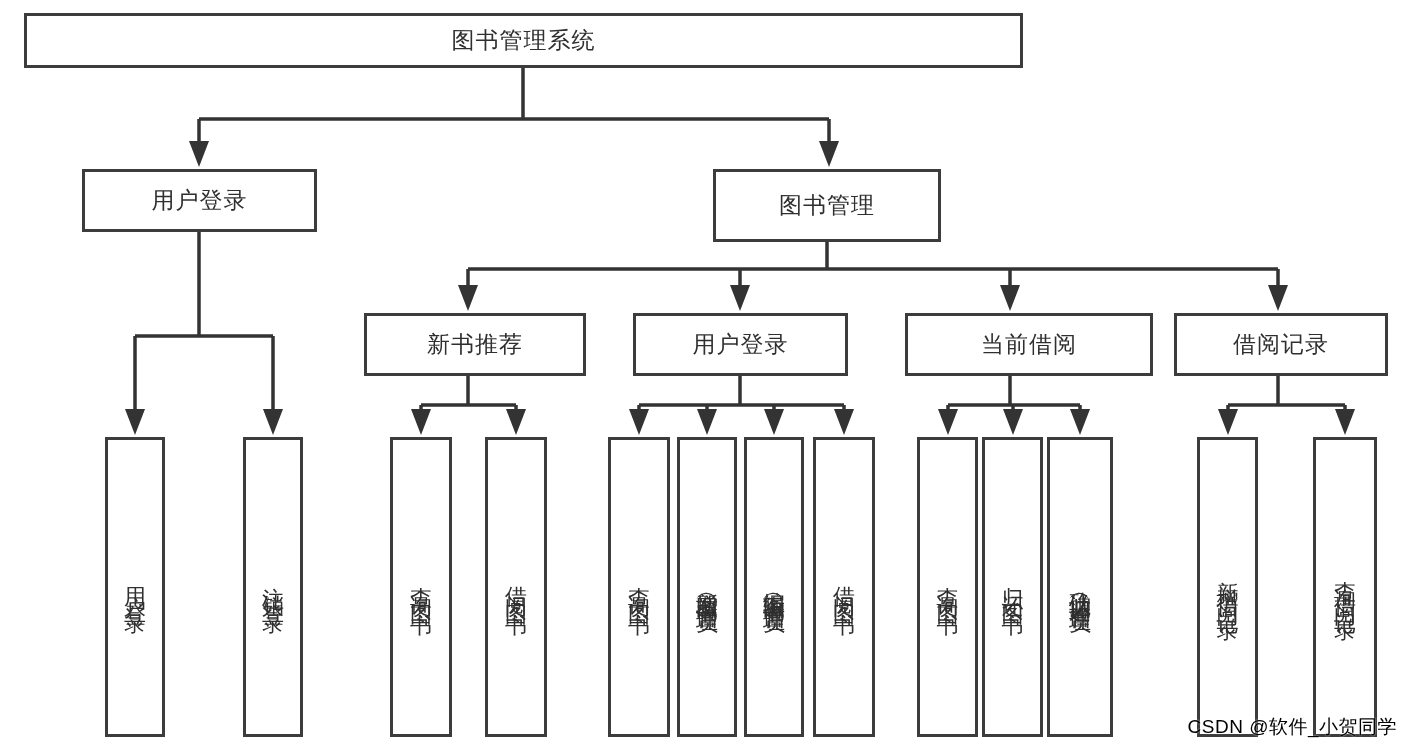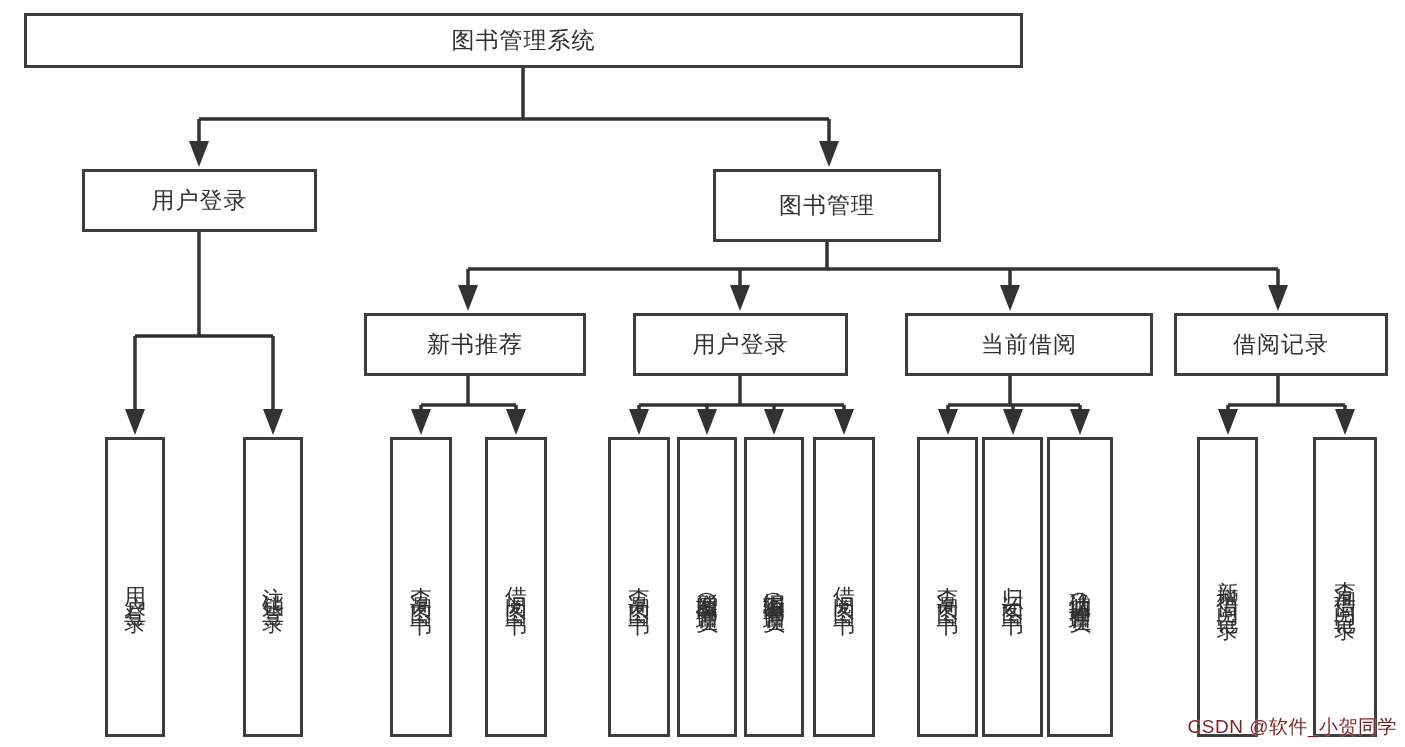--- a/index.html
+++ b/index.html
@@ -30,21 +30,21 @@
     color:#2f2f2f;
     line-height:1;
     white-space:nowrap;
   }
   .vmed .vtext{letter-spacing:8px;}
   .vlong .vtext{letter-spacing:3px;}
   .watermark{
     position:absolute;
     right:8px;top:714px;
     font-size:19px;
-    color:#7f1d1d;
+    color:#000000;
     letter-spacing:0.5px;
     text-shadow:0 0 2px #ffffff;
   }
 </style>
 </head>
 <body>
 
 <div id="canvas">
 
   <svg id="wires" viewBox="0 0 1405 747" xmlns="http://www.w3.org/2000/svg">

